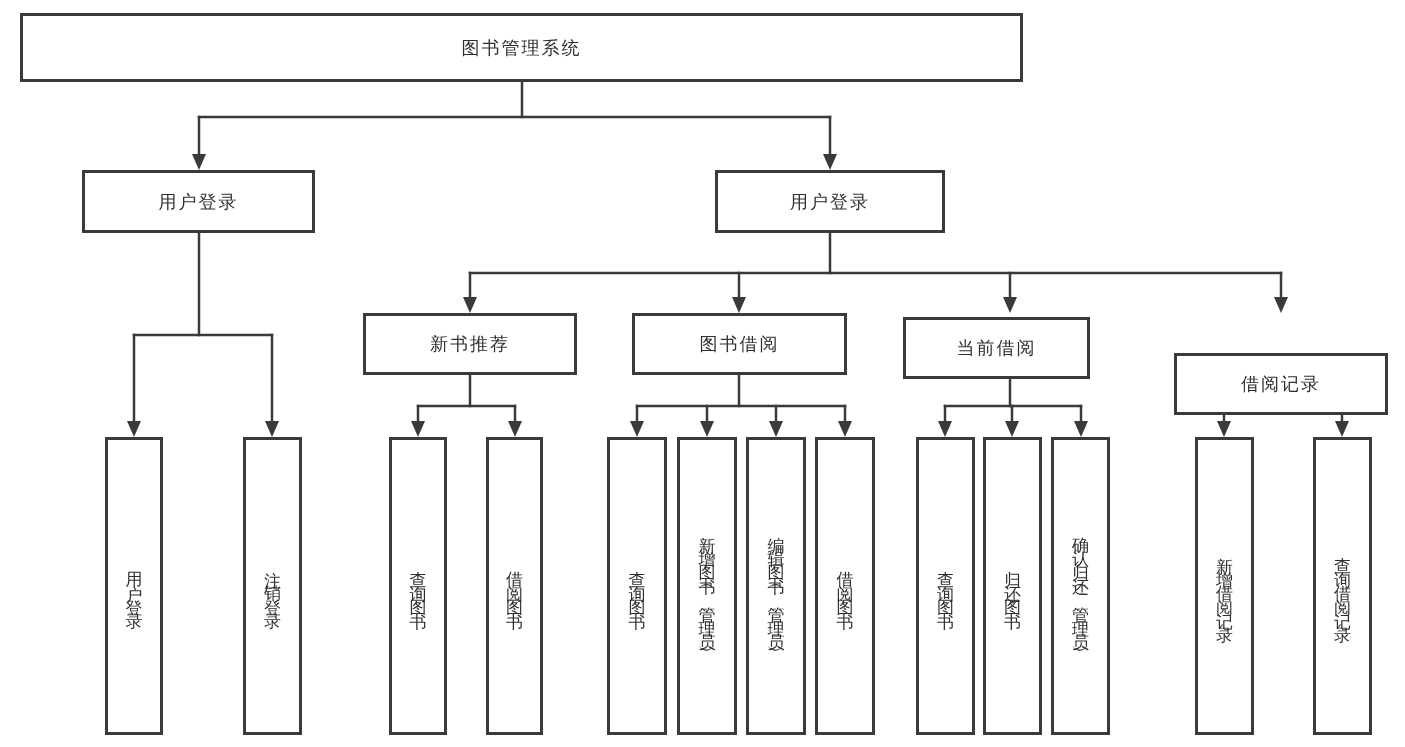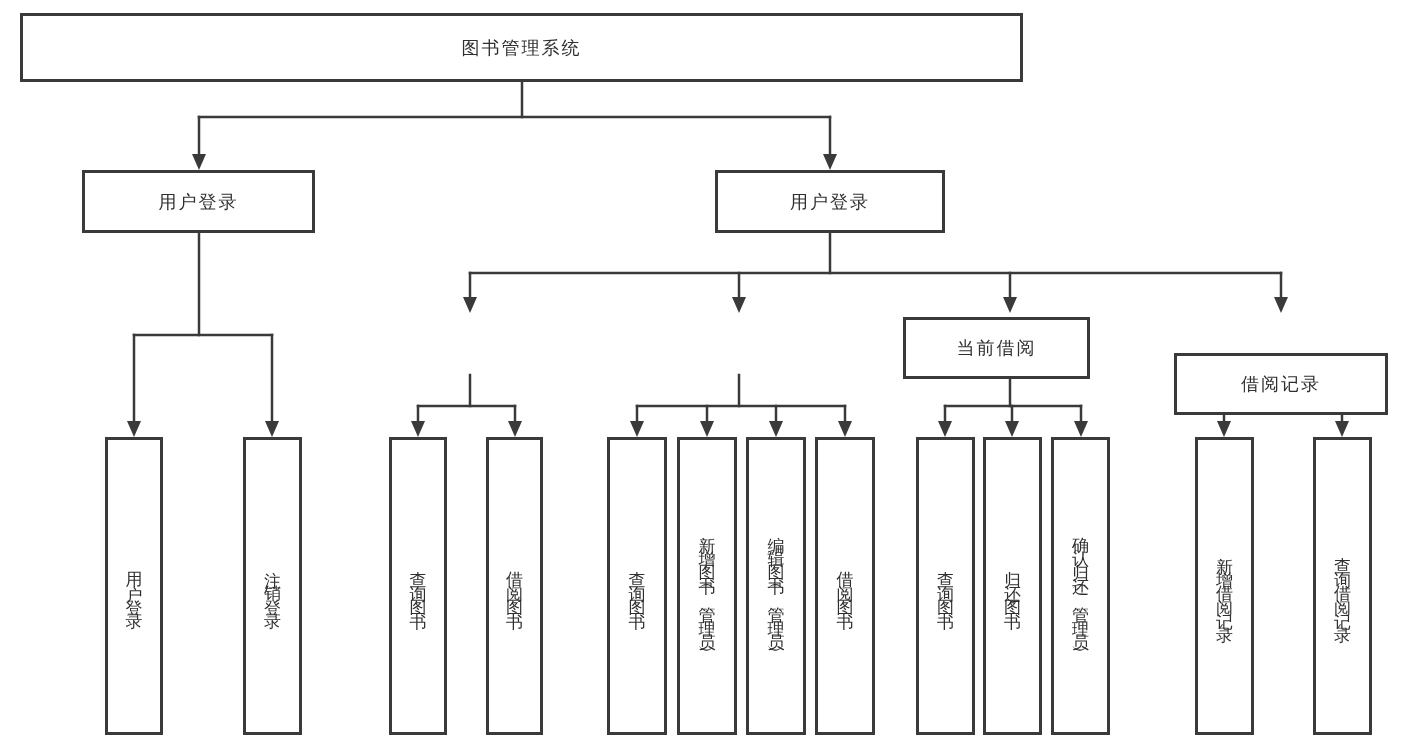--- a/index.html
+++ b/index.html
@@ -97,20 +97,26 @@
     <span class="h-label">图书管理系统</span>
   </div>
 
   <div class="box" style="left:82px;top:170px;width:233px;height:63px;">
     <span class="h-label">用户登录</span>
   </div>
   <div class="box" style="left:715px;top:170px;width:230px;height:63px;">
     <span class="h-label">用户登录</span>
   </div>
 
+  <div class="box" style="left:363px;top:313px;width:214px;height:62px;">
+    <span class="h-label">新书推荐</span>
+  </div>
+  <div class="box" style="left:632px;top:313px;width:215px;height:62px;">
+    <span class="h-label">图书借阅</span>
+  </div>
   <div class="box" style="left:903px;top:317px;width:187px;height:62px;">
     <span class="h-label">当前借阅</span>
   </div>
   <div class="box" style="left:1174px;top:313px;width:214px;height:62px;margin-top:40px;">
     <span class="h-label">借阅记录</span>
   </div>
 
   <div class="box" style="left:105px;top:437px;width:58px;height:298px;">
     <span class="v-label">用户登录</span>
   </div>

